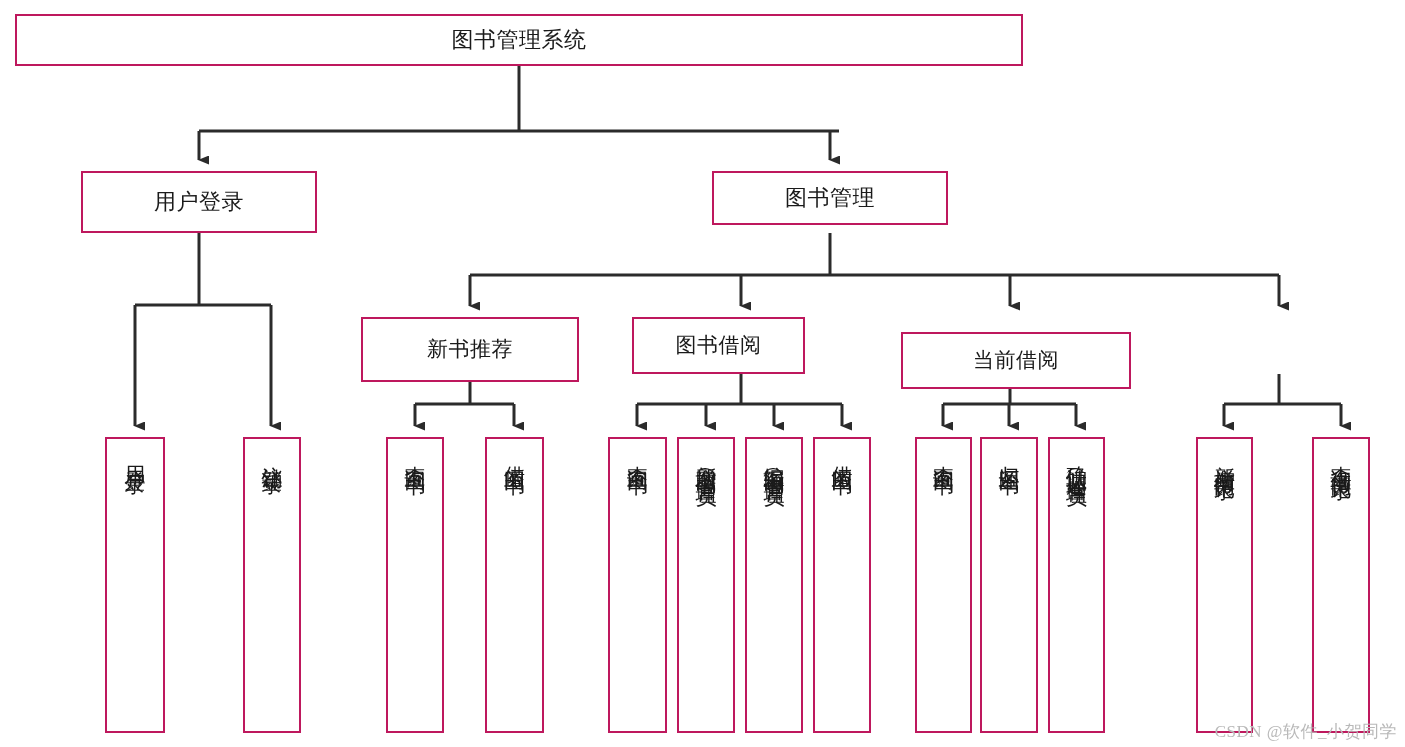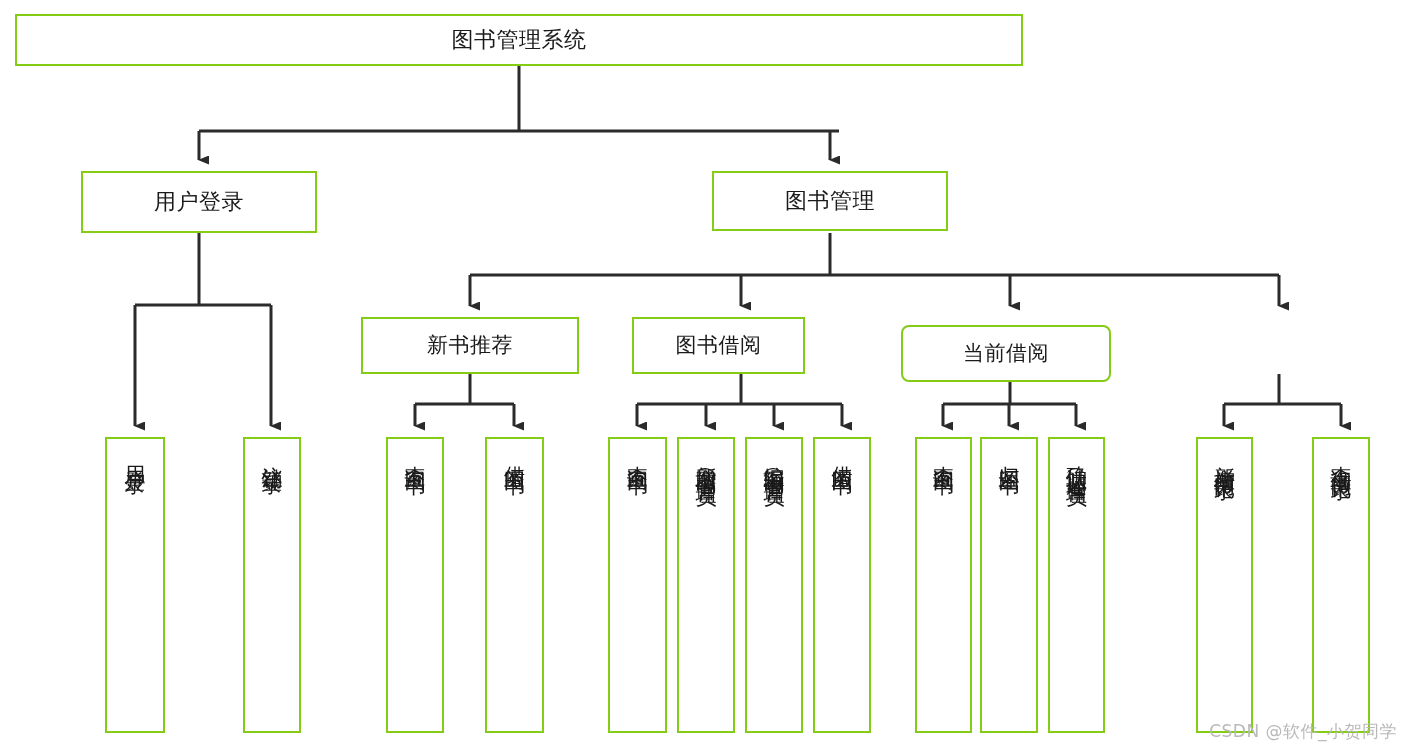--- a/index.html
+++ b/index.html
@@ -23,21 +23,21 @@
     left: 0;
     top: 0;
     width: 1405px;
     height: 747px;
     pointer-events: none;
   }
   .node {
     position: absolute;
     box-sizing: border-box;
     background: #ffffff;
-    border: 2px solid #84cc16;
+    border: 2px solid #be185d;
     display: flex;
     align-items: center;
     justify-content: center;
     overflow: hidden;
   }
   .node-label {
     font-size: 21px;
     color: #1a1a1a;
     line-height: 1.18;
     letter-spacing: 0.5px;
@@ -62,20 +62,21 @@
   .node.level3 .node-label { font-size: 21px; }
   #watermark {
     position: absolute;
     right: 8px;
     bottom: 4px;
     font-size: 17px;
     color: #b9b9b9;
     letter-spacing: 0.5px;
     white-space: nowrap;
     user-select: none;
+    font-family: Liberation Serif, serif;
   }
 </style>
 </head>
 <body>
 
 <div id="diagram-root">
 
   <svg id="edges-layer" viewBox="0 0 1405 747" width="1405" height="747" xmlns="http://www.w3.org/2000/svg">
     <defs>
       <marker id="arrowhead" markerWidth="9" markerHeight="11" refX="4.5" refY="10" orient="auto" markerUnits="userSpaceOnUse">
@@ -126,31 +127,31 @@
     </g>
   </svg>
 
   <div class="node root" style="left: 15px; top: 14px; width: 1008px; height: 52px;">
     <span class="node-label">图书管理系统</span>
   </div>
 
   <div class="node level2" style="left: 81px; top: 171px; width: 236px; height: 62px;">
     <span class="node-label">用户登录</span>
   </div>
-  <div class="node level2" style="left: 712px; top: 171px; width: 236px; height: 60px;">
+  <div class="node level2" style="left: 712px; top: 171px; width: 236px; height: 54px;">
     <span class="node-label">图书管理</span>
   </div>
 
-  <div class="node level3" style="left: 361px; top: 317px; width: 218px; height: 57px;">
+  <div class="node level3" style="left: 361px; top: 317px; width: 218px; height: 65px;">
     <span class="node-label">新书推荐</span>
   </div>
   <div class="node level3" style="left: 632px; top: 317px; width: 173px; height: 57px;">
     <span class="node-label">图书借阅</span>
   </div>
-  <div class="node level3" style="left: 901px; top: 325px; width: 210px; height: 57px; border-radius: 8px;">
+  <div class="node level3" style="left: 901px; top: 332px; width: 230px; height: 57px;">
     <span class="node-label">当前借阅</span>
   </div>
 
   <div class="node vertical" style="left: 105px; top: 437px; width: 60px; height: 296px;">
     <span class="node-label">用户登录</span>
   </div>
   <div class="node vertical" style="left: 243px; top: 437px; width: 58px; height: 296px;">
     <span class="node-label">注销登录</span>
   </div>
   <div class="node vertical" style="left: 386px; top: 437px; width: 58px; height: 296px;">

